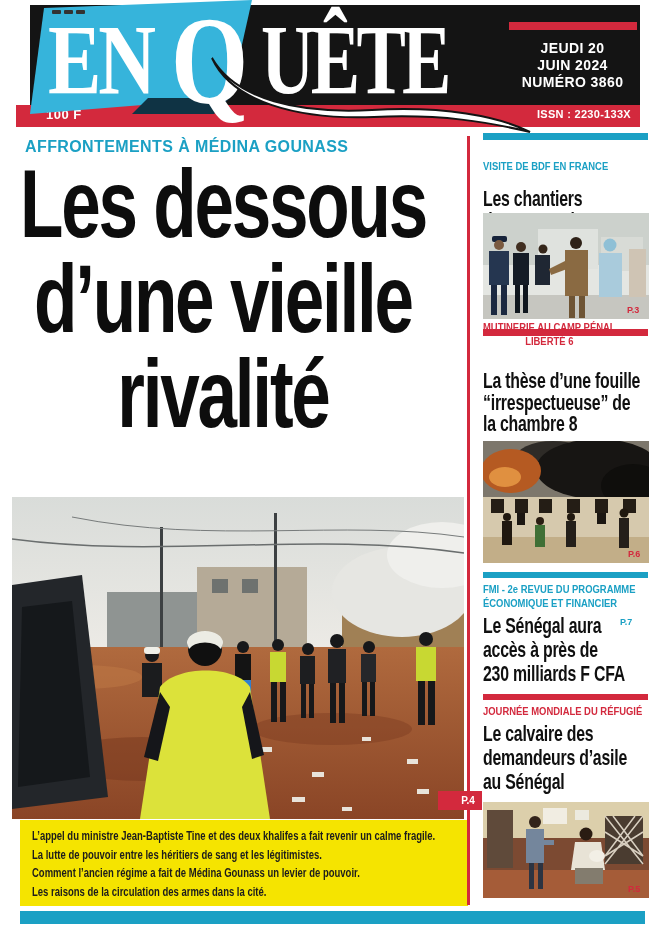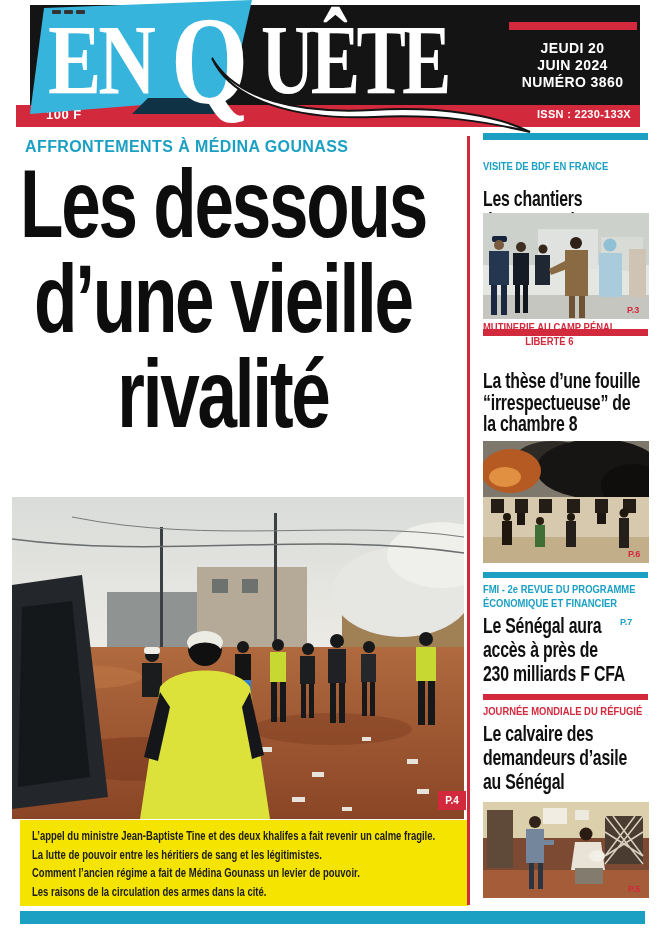--- a/index.html
+++ b/index.html
@@ -22,21 +22,21 @@
   .dateline{color:#fff;font-weight:bold;font-size:14px;line-height:17px;letter-spacing:.4px;}
 
   
   .lead-kicker{position:absolute;left:25px;top:138px;color:var(--teal);font-weight:bold;
                font-size:16px;letter-spacing:.4px;white-space:nowrap;}
   .lead-hl{position:absolute;left:20px;top:156px;text-align:center;}
   .lead-hl .line{font-size:96px;font-weight:bold;color:#0d0d0d;line-height:95px;letter-spacing:-3px;
                  white-space:nowrap;transform:scaleX(.74);transform-origin:left top;}
   .mainphoto{position:absolute;left:12px;top:497px;width:452px;height:322px;overflow:hidden;}
   .p4box{position:absolute;left:438px;top:791px;width:28px;height:19px;background:var(--red);
-         color:#fff;font-weight:bold;font-size:10px;display:flex;align-items:center;justify-content:center;z-index:6;}
+         color:#fff;font-weight:bold;font-size:10px;display:flex;align-items:center;justify-content:center;z-index:6;padding-left:16px;}
   .summary{position:absolute;left:20px;top:820px;width:448px;height:86px;background:var(--yellow);
            padding:7px 0 0 12px;box-sizing:border-box;}
   .summary .sline{font-size:12.5px;font-weight:bold;color:#1c1c1c;line-height:18.5px;white-space:nowrap;
                   transform:scaleX(.76);transform-origin:left top;}
 
   
   .divider{position:absolute;left:467px;top:136px;width:3px;height:769px;background:var(--red);}
   .bar{position:absolute;left:483px;width:165px;height:7px;}
   .bar.teal{background:var(--teal);} .bar.red{background:var(--red);}
   .kick{position:absolute;left:483px;font-weight:bold;font-size:11.5px;line-height:13.5px;}

